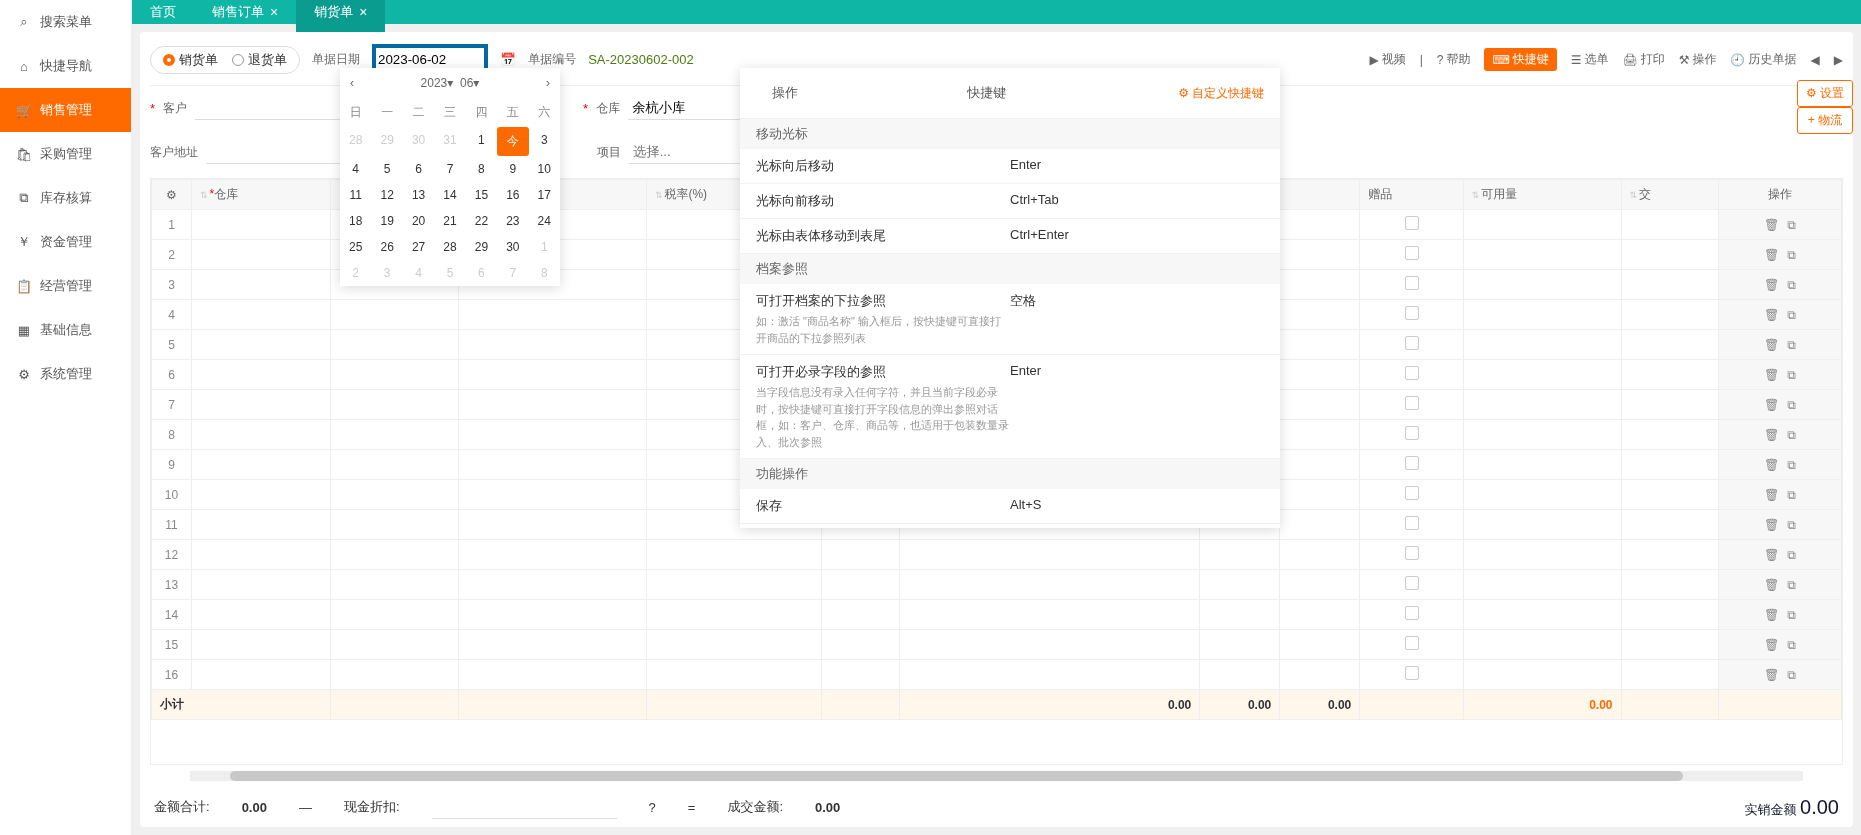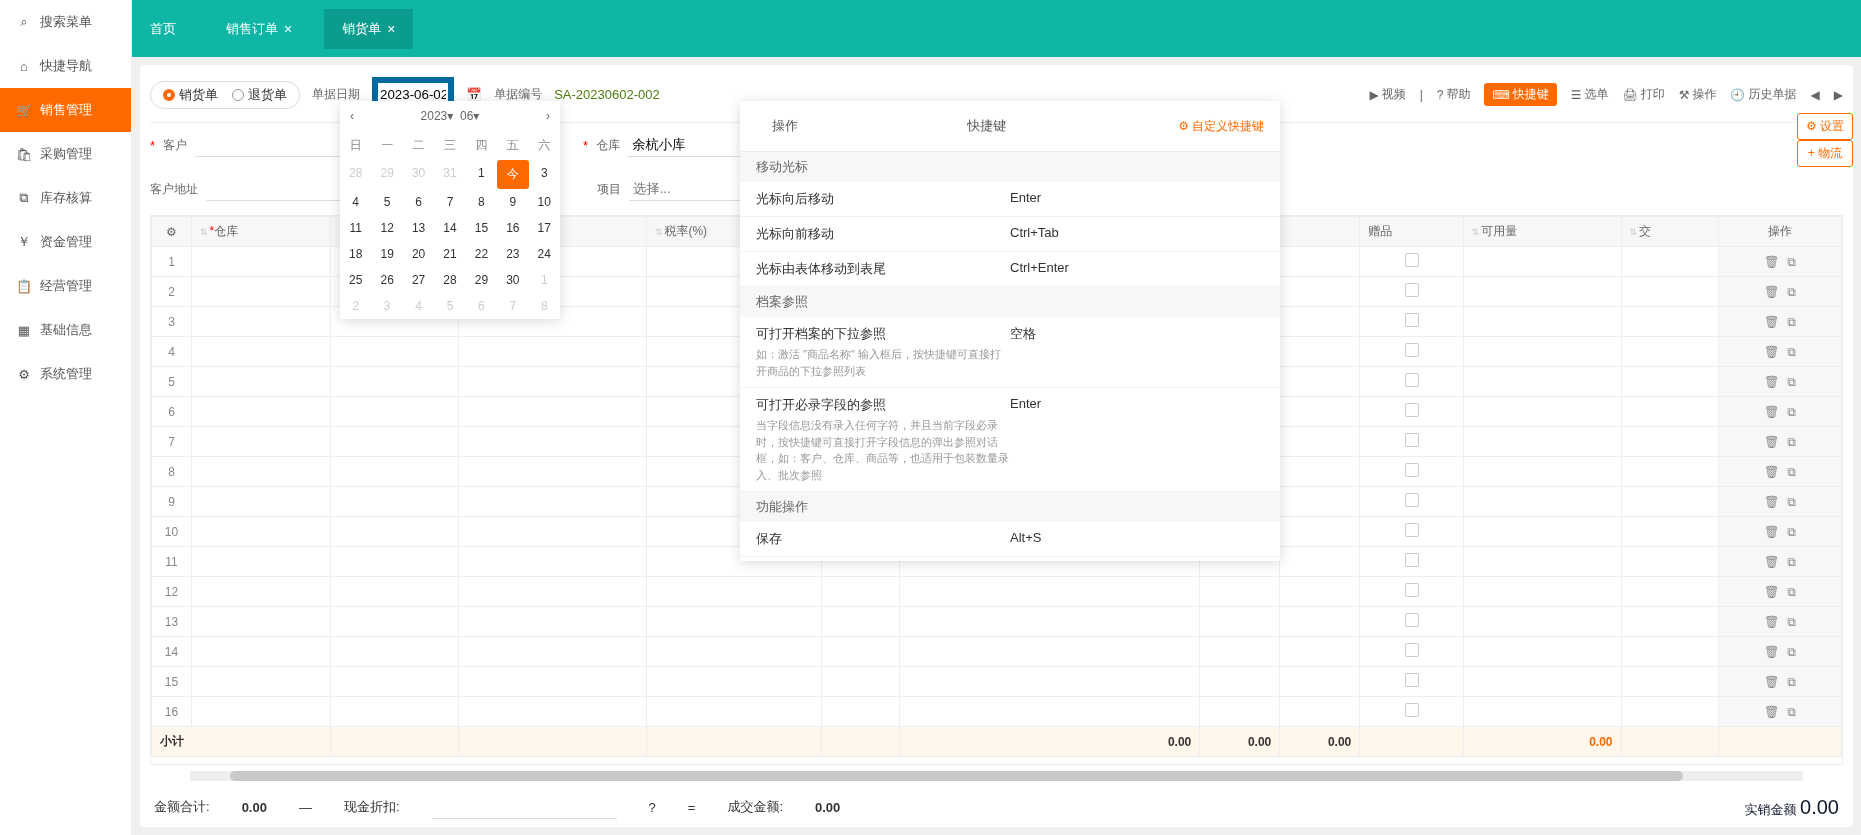--- a/index.html
+++ b/index.html
@@ -3,32 +3,32 @@
 <meta charset="utf-8">
 <style>
 *{margin:0;padding:0;box-sizing:border-box;font-family:"Microsoft YaHei",sans-serif;}
 body{background:#f0f0f0;overflow:hidden;font-size:13px;color:#333;}
 .app{display:flex;height:835px;width:1861px;}
 .sidebar{width:132px;background:#fff;border-right:1px solid #eee;}
 .side-item{display:flex;align-items:center;padding:13px 16px;cursor:pointer;gap:8px;color:#555;}
 .side-item.active{background:#ff6a00;color:#fff;}
 .side-icon{width:16px;height:16px;display:inline-flex;align-items:center;justify-content:center;}
 .main{flex:1;display:flex;flex-direction:column;}
-.tabs{height:57px;background:#0fb5a5;display:flex;align-items:center;gap:14px;}
+.tabs{height:24px;background:#0fb5a5;display:flex;align-items:center;}
 .tab{padding:0 18px;height:40px;display:flex;align-items:center;color:#fff;gap:6px;cursor:pointer;}
 .tab.active{background:#0a9c8e;}
 .tab-close{font-size:14px;}
 .content{flex:1;background:#fff;margin:8px;border-radius:4px;padding:8px 10px;position:relative;display:flex;flex-direction:column;}
 .topbar{display:flex;align-items:center;gap:12px;padding:4px 0 10px;border-bottom:1px solid #eee;}
 .radio-group{display:flex;gap:14px;align-items:center;border:1px solid #ddd;border-radius:16px;padding:4px 12px;}
 .radio{display:flex;align-items:center;gap:4px;}
 .radio-dot{width:12px;height:12px;border:1px solid #999;border-radius:50%;}
 .radio.checked .radio-dot{border:4px solid #ff6a00;}
 .lbl{font-size:12px;color:#666;}
-.date-input{border:6px solid #0369a1;padding:4px 2px;width:82px;}
+.date-input{border:4px solid #0369a1;padding:4px 2px;width:116px;}
 .cal-icon{color:#ff6a00;}
 .doc-no{color:#4d7c0f;}
 .topbar-right{margin-left:auto;display:flex;align-items:center;gap:14px;font-size:12px;color:#666;}
 .tb-btn{display:flex;align-items:center;gap:3px;cursor:pointer;}
 .tb-btn.solid{background:#ff6a00;color:#fff;padding:3px 8px;border-radius:3px;}
 .form-row{display:flex;align-items:center;gap:20px;padding:10px 0;}
 .form-field{display:flex;align-items:center;gap:8px;}
 .req{color:red;}
 .form-input{border:none;border-bottom:1px solid #ddd;padding:4px;min-width:180px;}
 .more-dots{color:#ff6a00;font-weight:bold;cursor:pointer;}

